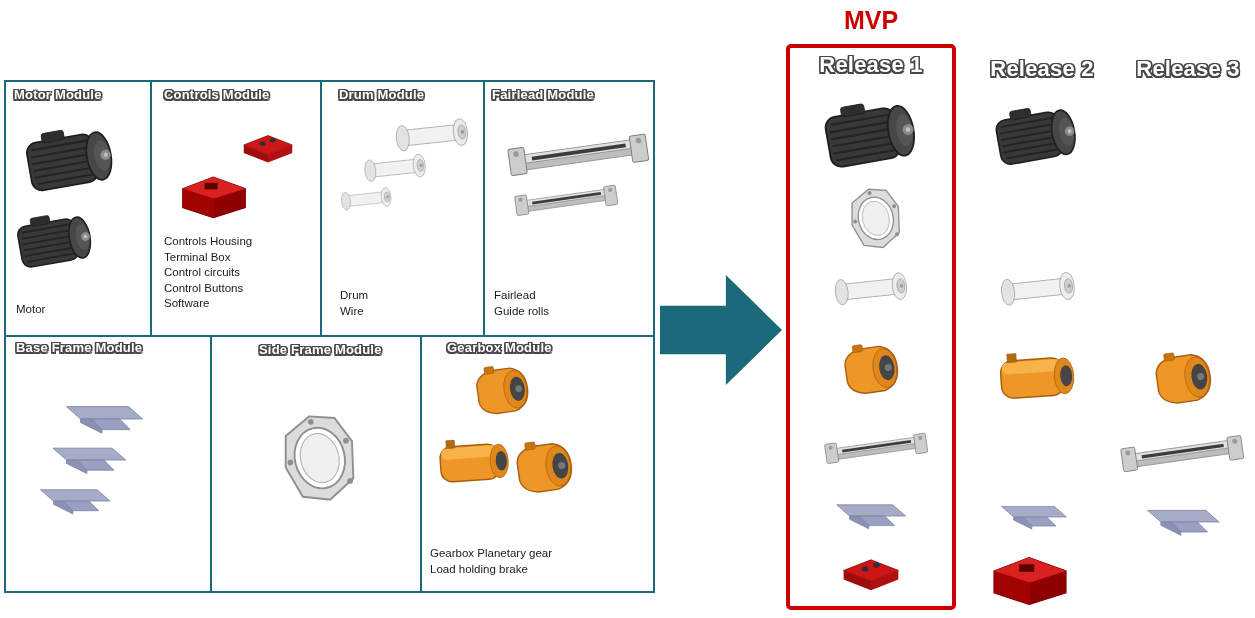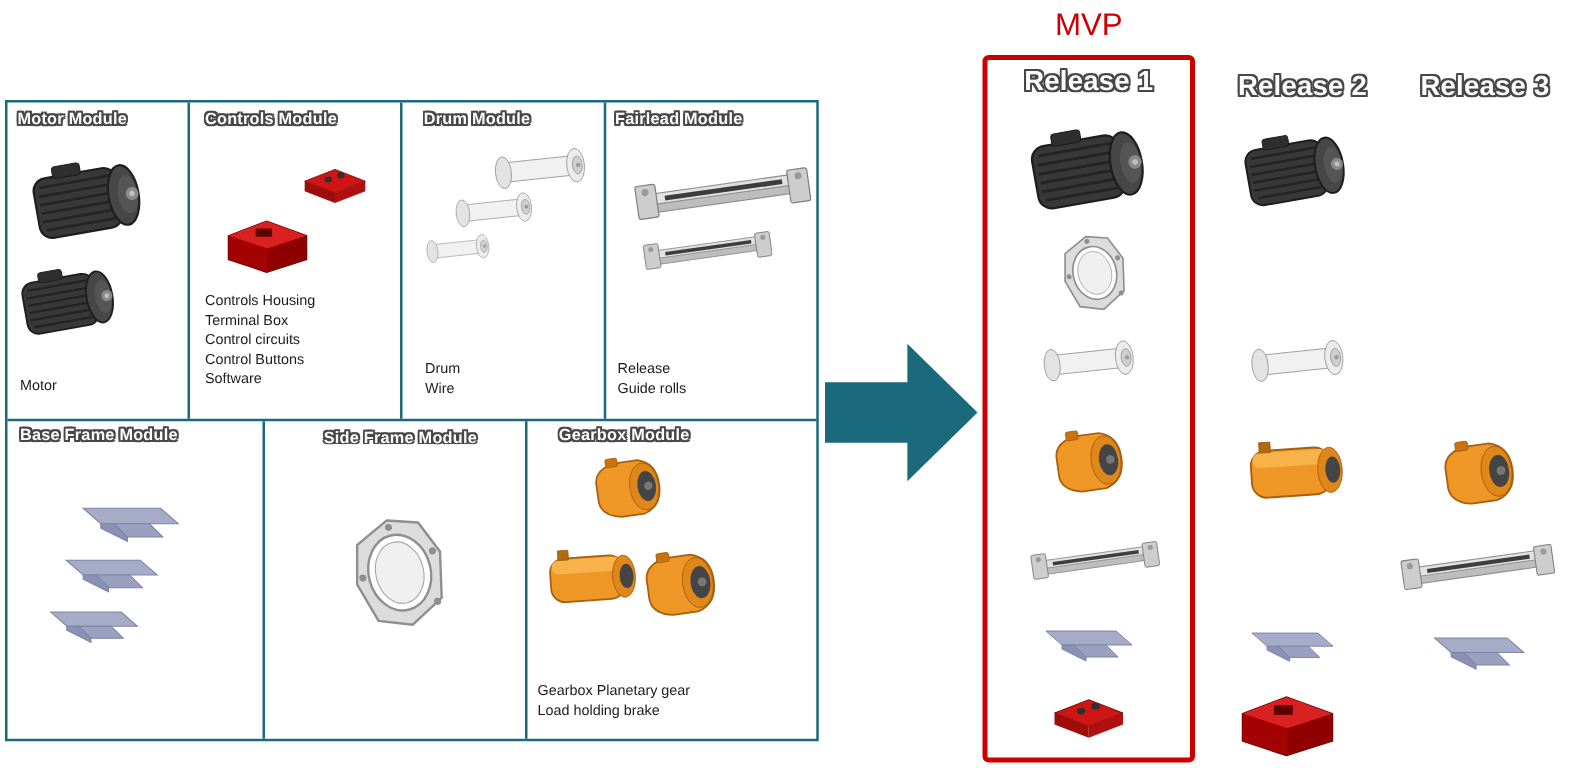--- a/index.html
+++ b/index.html
@@ -13,21 +13,21 @@
   .vline{width:2px;}
   .hline{height:2px;left:0;width:100%;}
   
   .outlined{color:#fff;font-weight:700;letter-spacing:.2px;
     text-shadow:-1.5px -1.5px 0 #474747,0 -1.5px 0 #474747,1.5px -1.5px 0 #474747,
     -1.5px 0 0 #474747,1.5px 0 0 #474747,-1.5px 1.5px 0 #474747,0 1.5px 0 #474747,1.5px 1.5px 0 #474747;}
   .module-title{position:absolute;font-size:13px;white-space:nowrap;}
   .release-header{position:absolute;font-size:22px;text-align:center;}
   .parts-text{position:absolute;font-size:11.5px;line-height:1.35;color:#1b1b1b;white-space:pre-line;}
   .mvp-label{position:absolute;left:786px;top:6px;width:170px;text-align:center;
-             font-size:25px;font-weight:400;color:var(--mvp_red,#cc0000);}
+             font-size:25px;font-weight:700;color:var(--mvp_red,#cc0000);}
   .mvp-box{position:absolute;left:786px;top:44px;width:170px;height:566px;
            border:4px solid var(--mvp_red,#cc0000);border-radius:5px;box-sizing:border-box;}
   .arrow{position:absolute;left:660px;top:275px;width:122px;height:110px;
          background:var(--teal,#1b6a7c);
          clip-path:polygon(0% 28%,54% 28%,54% 0%,100% 50%,54% 100%,54% 72%,0% 72%);}
   .part{position:absolute;overflow:visible;}
 </style>
 </head>
 <body>
 
@@ -169,21 +169,21 @@
     <div class="parts-text" style="left:334px;top:206px;">Drum
 Wire</div>
 
     <div class="module-title outlined" style="left:486px;top:5px;">Fairlead Module</div>
     <svg class="part" style="left:501px;top:46px;width:142px;height:50px;">
         <use href="#sym-fairlead"></use>
       </svg>
     <svg class="part" style="left:508px;top:96px;width:104px;height:42px;">
         <use href="#sym-fairlead"></use>
       </svg>
-    <div class="parts-text" style="left:488px;top:206px;">Release
+    <div class="parts-text" style="left:488px;top:206px;">Fairlead
 Guide rolls</div>
 
     <div class="module-title outlined" style="left:10px;top:258px;">Base Frame Module</div>
     <svg class="part" style="left:34px;top:314px;width:122px;height:46px;">
         <use href="#sym-baseplate"></use>
       </svg>
     <svg class="part" style="left:22px;top:356px;width:116px;height:44px;">
         <use href="#sym-baseplate"></use>
       </svg>
     <svg class="part" style="left:12px;top:398px;width:108px;height:42px;">

